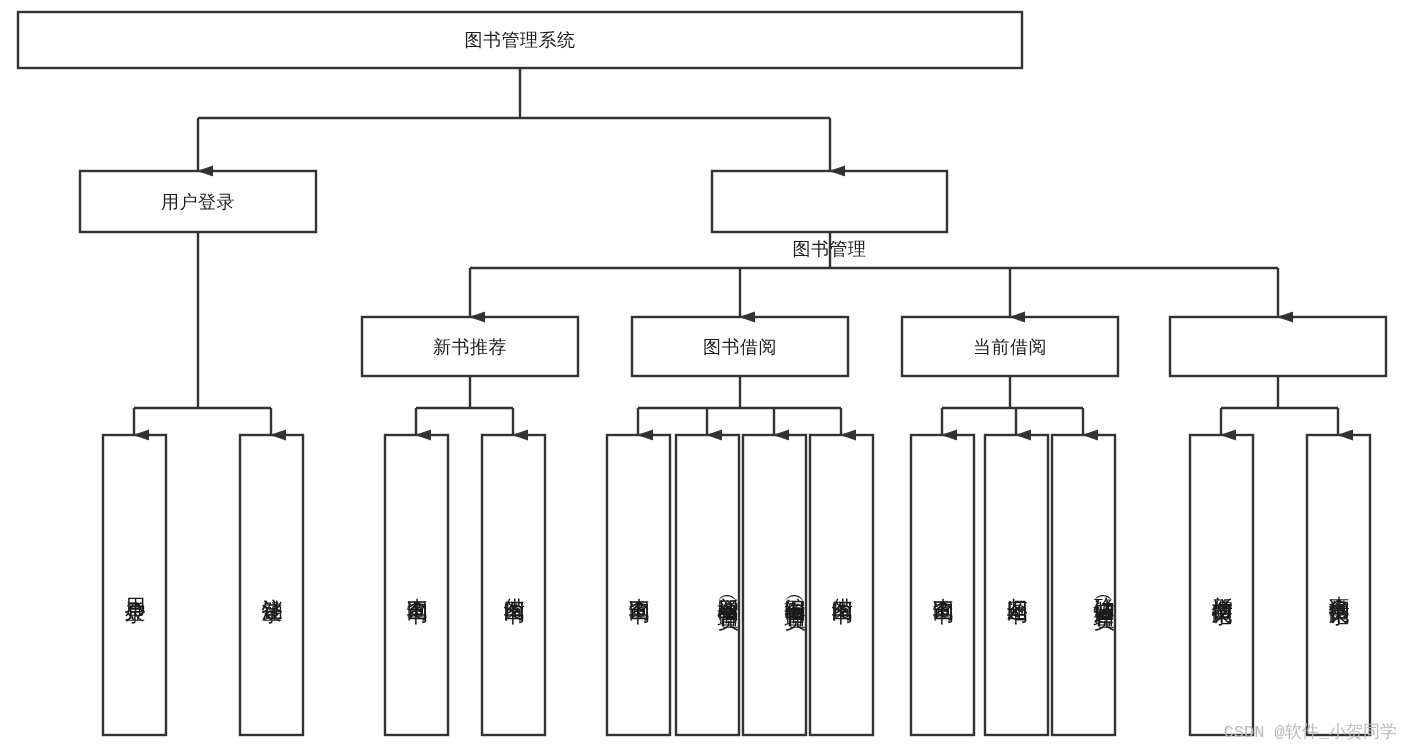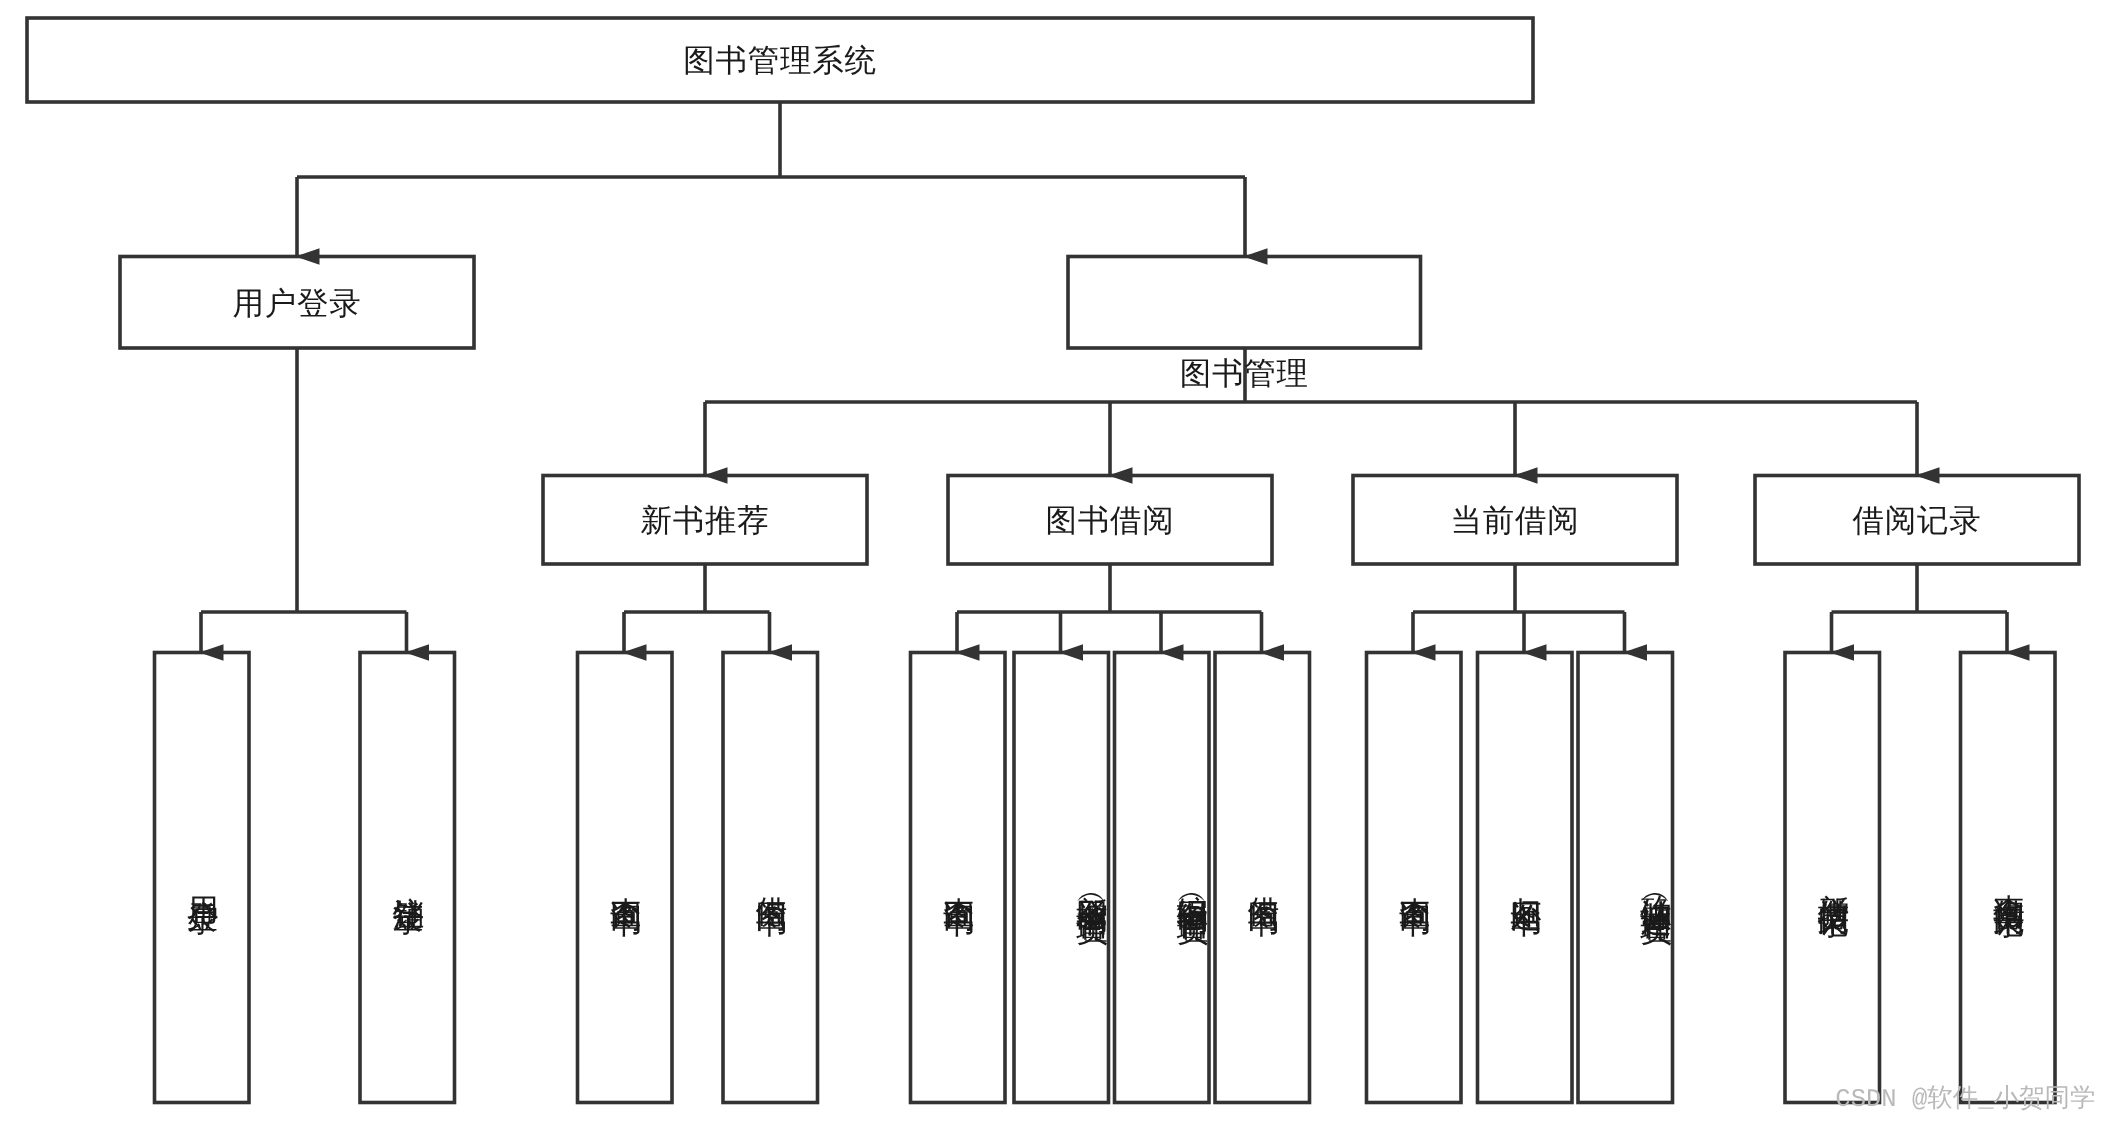--- a/index.html
+++ b/index.html
@@ -43,21 +43,21 @@
     position: absolute;
     display: flex;
     align-items: center;
     justify-content: center;
     color: #1a1a1a;
     font-family: "DejaVu Sans", "Liberation Sans", sans-serif;
     pointer-events: none;
     box-sizing: border-box;
   }
   .node-label.horiz {
-    font-size: 21px;
+    font-size: 18px;
     letter-spacing: 0.5px;
   }
   .node-label.vert {
     writing-mode: vertical-rl;
     text-orientation: upright;
     font-size: 21px;
     line-height: 1.12;
     letter-spacing: 2px;
     align-items: flex-start;
     justify-content: center;
@@ -176,21 +176,20 @@
   </svg>
 
   <div class="node-label horiz" style="left:18px; top:12px; width:1004px; height:56px;">图书管理系统</div>
 
   <div class="node-label horiz" style="left:80px; top:171px; width:236px; height:61px;">用户登录</div>
   <div class="node-label horiz" style="left:712px; top:171px; width:235px; height:61px;margin-top:47px;">图书管理</div>
 
   <div class="node-label horiz" style="left:362px; top:317px; width:216px; height:59px;">新书推荐</div>
   <div class="node-label horiz" style="left:632px; top:317px; width:216px; height:59px;text-align:center;">图书借阅</div>
   <div class="node-label horiz" style="left:902px; top:317px; width:216px; height:59px;border-radius:17px;">当前借阅</div>
-  <div class="node-label horiz" style="left:1170px; top:317px; width:216px; height:59px;">借阅记录</div>
 
   <div class="node-label vert short" style="left:103px; top:435px; width:63px; height:300px;">用户登录</div>
   <div class="node-label vert short" style="left:240px; top:435px; width:63px; height:300px;">注销登录</div>
 
   <div class="node-label vert short" style="left:385px; top:435px; width:63px; height:300px;">查询图书</div>
   <div class="node-label vert short" style="left:482px; top:435px; width:63px; height:300px;">借阅图书</div>
 
   <div class="node-label vert short" style="left:607px; top:435px; width:63px; height:300px;">查询图书</div>
   <div class="node-label vert" style="left:676px; top:435px; width:63px; height:300px;">新增图书（管理员）</div>
   <div class="node-label vert" style="left:743px; top:435px; width:63px; height:300px;">编辑图书（管理员）</div>

